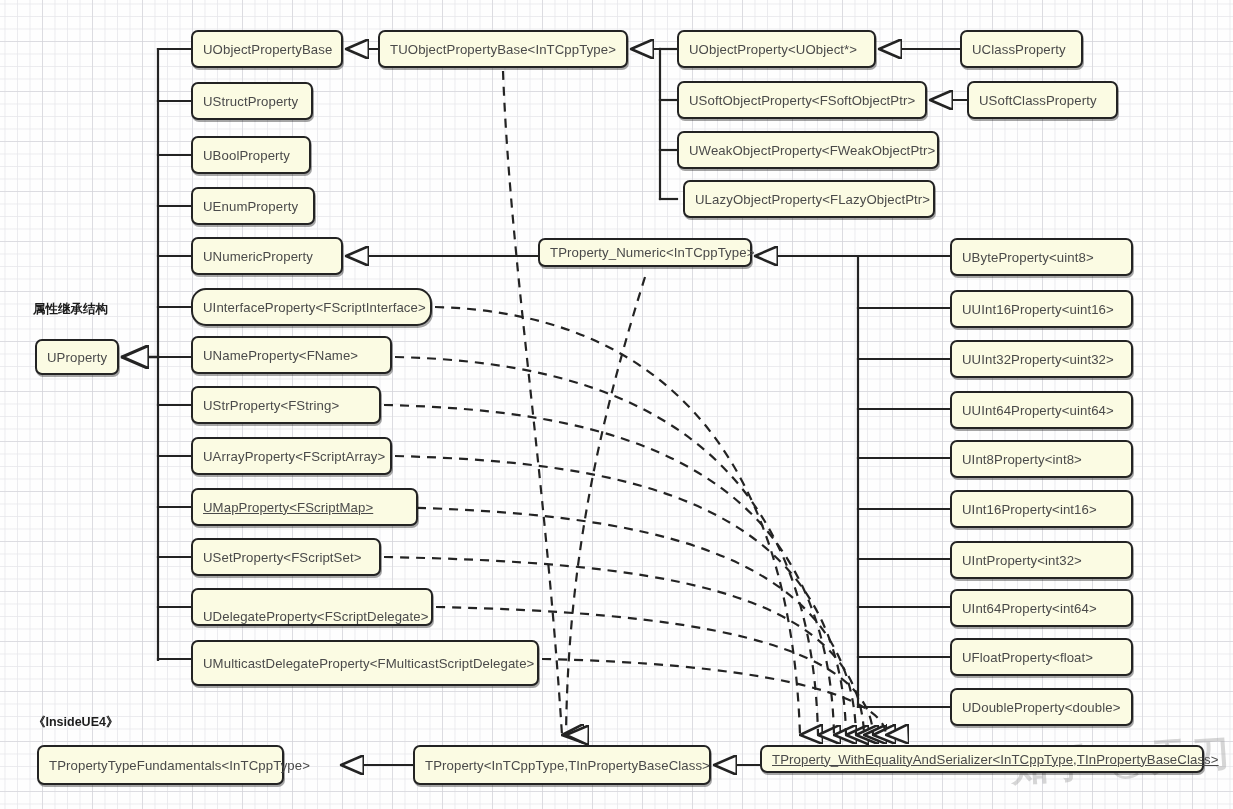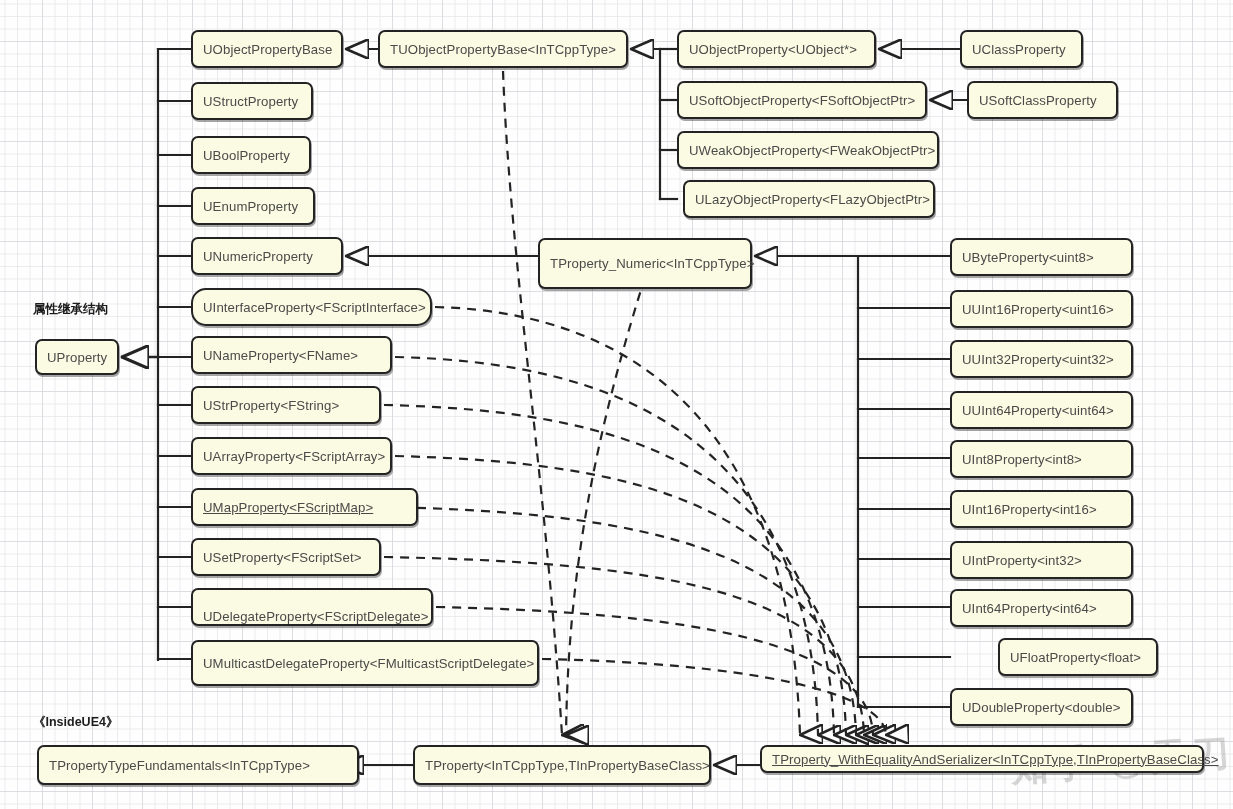--- a/index.html
+++ b/index.html
@@ -180,21 +180,21 @@
       </div>
       <div class="node" style="left: 191px; top: 588px; width: 242px; height: 38px; align-items: flex-end;">
         <span>UDelegateProperty&lt;FScriptDelegate&gt;</span>
       </div>
       <div class="node" style="left: 191px; top: 640px; width: 348px; height: 46px;">
         <span>UMulticastDelegateProperty&lt;FMulticastScriptDelegate&gt;</span>
       </div>
       <div class="node" style="left: 378px; top: 30px; width: 250px; height: 38px;">
         <span>TUObjectPropertyBase&lt;InTCppType&gt;</span>
       </div>
-      <div class="node" style="left: 538px; top: 238px; width: 214px; height: 51px;">
+      <div class="node" style="left: 538px; top: 238px; width: 214px; height: 29px;">
         <span>TProperty_Numeric&lt;InTCppType&gt;</span>
       </div>
       <div class="node" style="left: 677px; top: 30px; width: 199px; height: 38px;">
         <span>UObjectProperty&lt;UObject*&gt;</span>
       </div>
       <div class="node" style="left: 677px; top: 81px; width: 250px; height: 38px;">
         <span>USoftObjectProperty&lt;FSoftObjectPtr&gt;</span>
       </div>
       <div class="node" style="left: 677px; top: 131px; width: 262px; height: 38px;">
         <span>UWeakObjectProperty&lt;FWeakObjectPtr&gt;</span>
@@ -225,27 +225,27 @@
       </div>
       <div class="node" style="left: 950px; top: 490px; width: 183px; height: 38px;">
         <span>UInt16Property&lt;int16&gt;</span>
       </div>
       <div class="node" style="left: 950px; top: 541px; width: 183px; height: 38px;">
         <span>UIntProperty&lt;int32&gt;</span>
       </div>
       <div class="node" style="left: 950px; top: 589px; width: 183px; height: 38px;">
         <span>UInt64Property&lt;int64&gt;</span>
       </div>
-      <div class="node" style="left: 998px; top: 638px; width: 160px; height: 38px;">
+      <div class="node" style="left: 950px; top: 638px; width: 183px; height: 38px;">
         <span>UFloatProperty&lt;float&gt;</span>
       </div>
       <div class="node" style="left: 950px; top: 688px; width: 183px; height: 38px;">
         <span>UDoubleProperty&lt;double&gt;</span>
       </div>
-      <div class="node" style="left: 37px; top: 745px; width: 322px; height: 40px;">
+      <div class="node" style="left: 37px; top: 745px; width: 247px; height: 40px;">
         <span>TPropertyTypeFundamentals&lt;InTCppType&gt;</span>
       </div>
       <div class="node" style="left: 413px; top: 745px; width: 298px; height: 40px;">
         <span>TProperty&lt;InTCppType,TInPropertyBaseClass&gt;</span>
       </div>
       <div class="node" style="left: 760px; top: 745px; width: 444px; height: 28px; text-decoration: underline;">
         <span>TProperty_WithEqualityAndSerializer&lt;InTCppType,TInPropertyBaseClass&gt;</span>
       </div>
     </div>
 </div>

